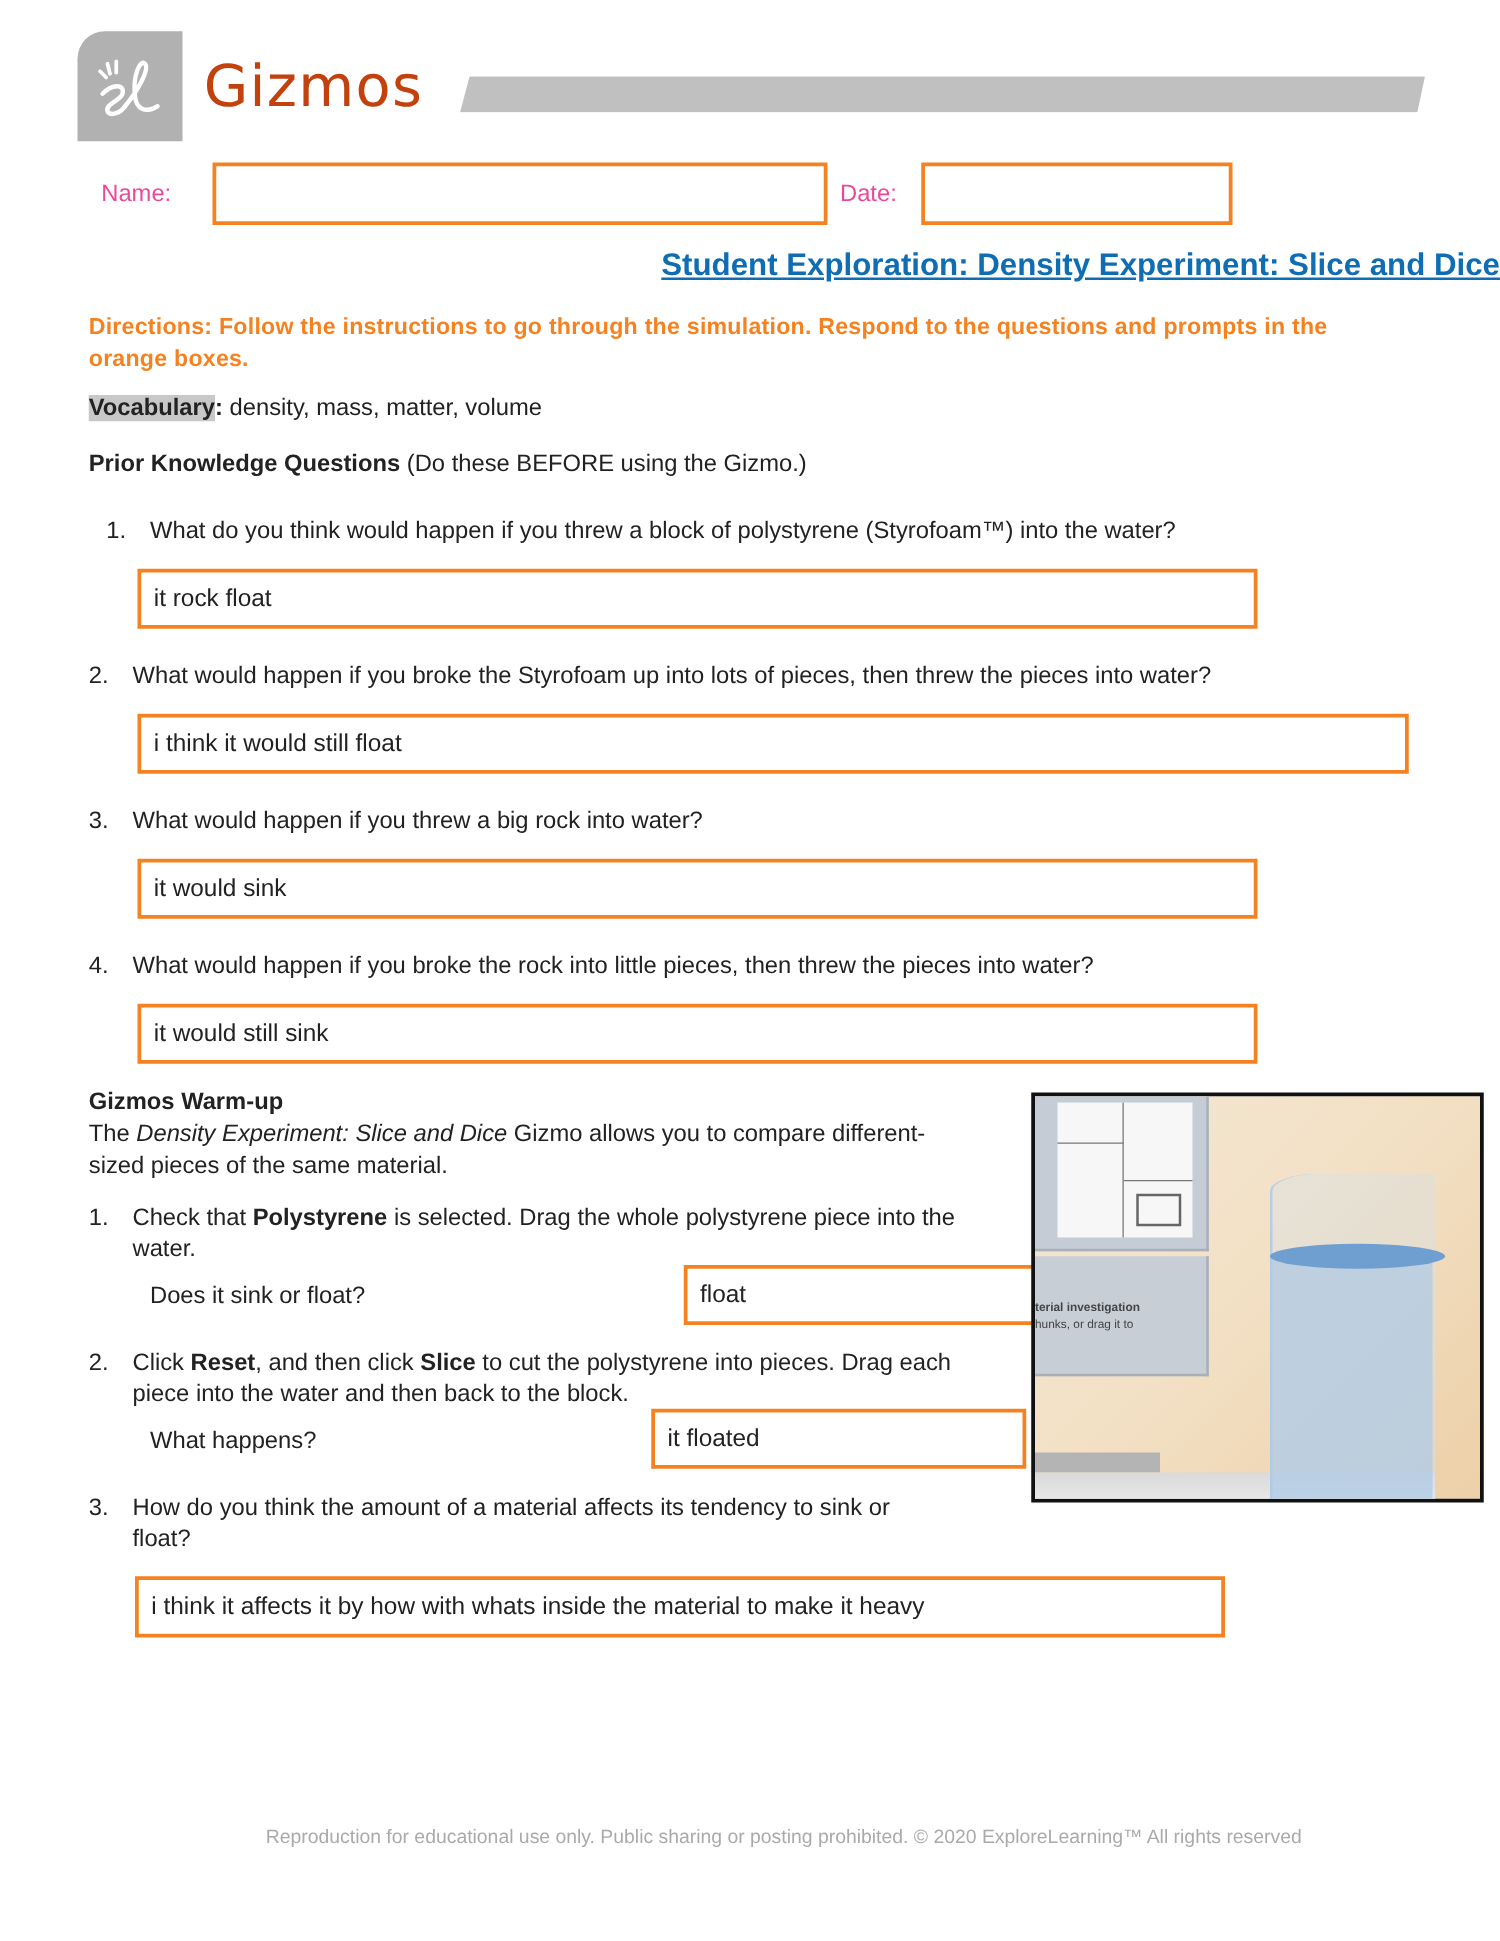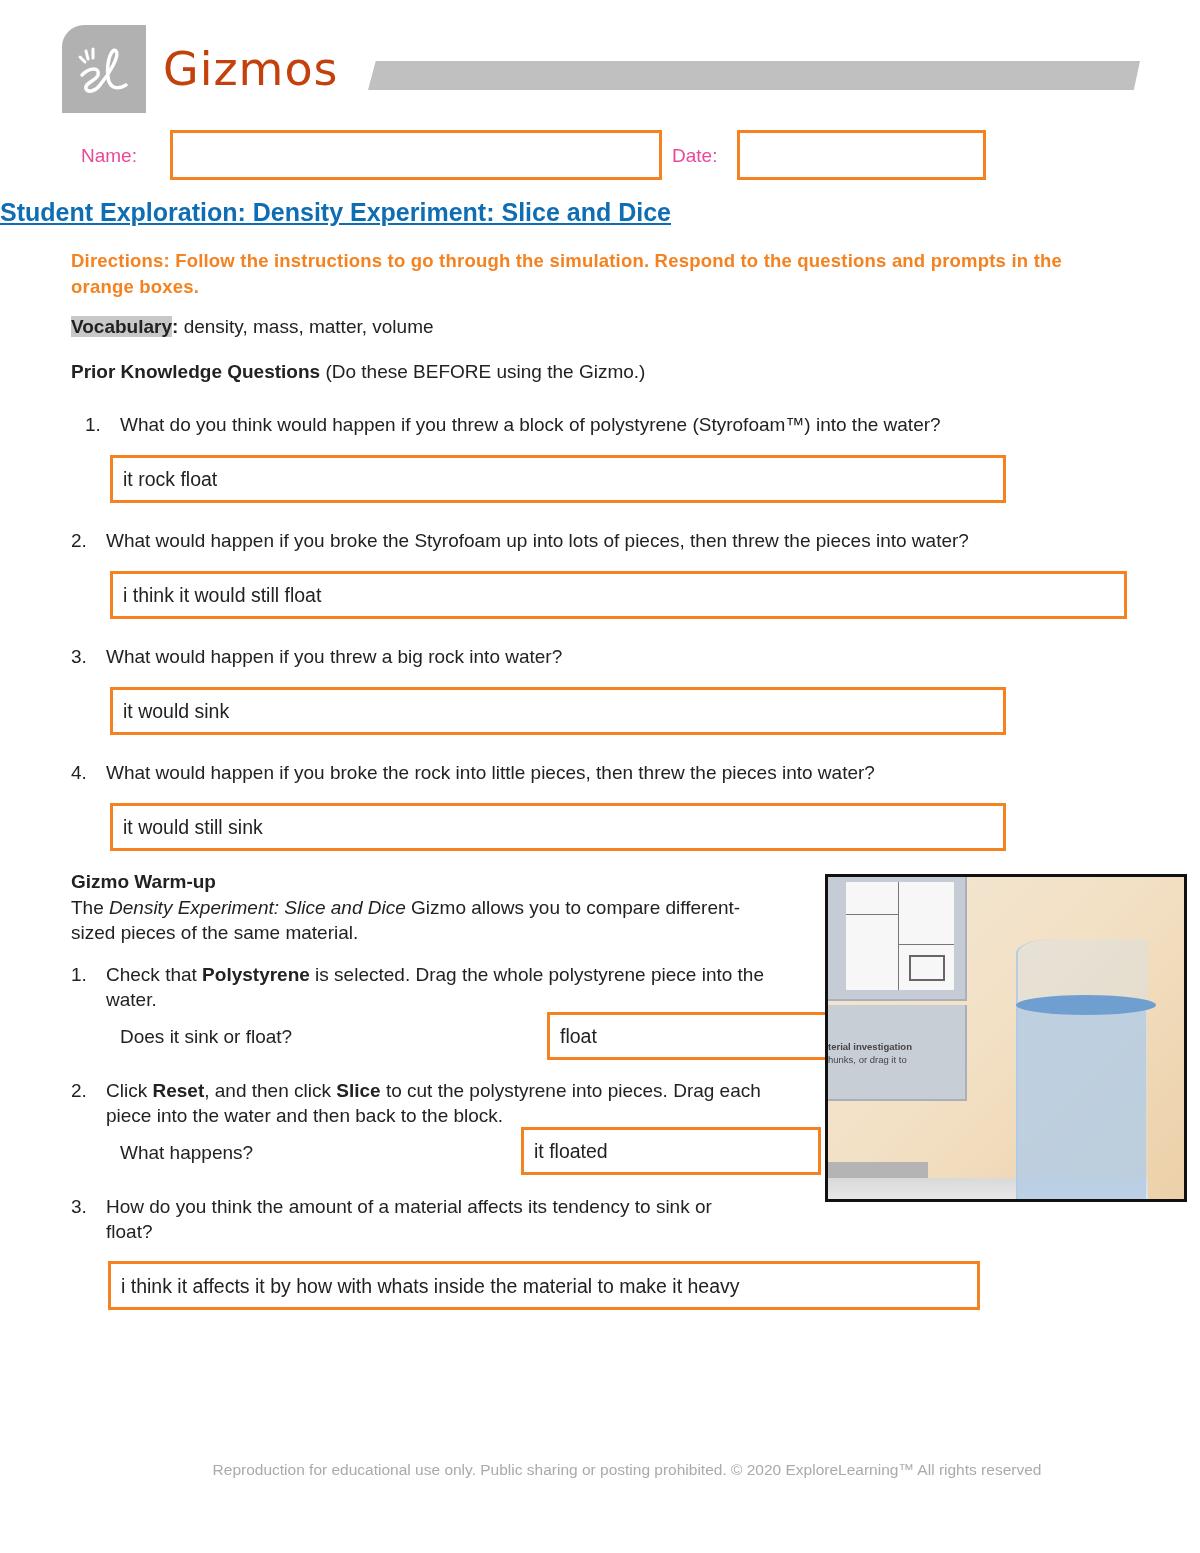--- a/index.html
+++ b/index.html
@@ -10,21 +10,21 @@
                border-top-left-radius: 22px; }
   .logo-tile svg { position: absolute; left: 14px; top: 20px; }
   .brand { left: 163px; top: 46px; font-size: 46px; color: #c2410c; letter-spacing: 1px;
            font-family: "DejaVu Sans", sans-serif; line-height: 1; }
   .header-bar { left: 368px; top: 61px; width: 772px; height: 29px; background: #c0c0c0;
                 clip-path: polygon(1% 0, 100% 0, 99.2% 100%, 0 100%); }
   .lbl { font-size: 19px; color: #ec4899; }
   .obox { border: 3px solid #f58220; box-sizing: border-box; background: #fff; }
   .obox .ans { position: absolute; left: 10px; top: 50%; transform: translateY(-50%);
                font-size: 19.5px; color: #222; white-space: nowrap; }
-  .title { left: 0; width: 1200px; top: 198px; text-align: left; font-size: 25px; font-weight: bold;
+  .title { left: 0; width: 1200px; top: 198px; text-align: right; font-size: 25px; font-weight: bold;
            color: #0f6db3; text-decoration: underline; }
   .directions { left: 71px; top: 248px; width: 1000px; font-size: 18.5px; font-weight: bold;
                 color: #f58220; line-height: 26px; letter-spacing: 0.2px; }
   .vocab { left: 71px; top: 316px; font-size: 19px; }
   .vocab .hl { background: #c8c8c8; font-weight: bold; }
   .prior { left: 71px; top: 361px; font-size: 19px; }
   .q { left: 71px; font-size: 19px; white-space: nowrap; }
   .q .num { display: inline-block; width: 35px; }
   .warm-h { left: 71px; top: 871px; font-size: 19px; font-weight: bold; }
   .warm-p { left: 71px; top: 895px; width: 700px; font-size: 19px; line-height: 25px; }
@@ -94,21 +94,21 @@
   <span class="ans">it would sink</span>
 </div>
 
 <div class="abs q" style="top:762px;">
   <span class="num">4.</span><span>What would happen if you broke the rock into little pieces, then threw the pieces into water?</span>
 </div>
 <div class="abs obox" style="left:110px; top:803px; width:896px; height:48px;">
   <span class="ans">it would still sink</span>
 </div>
 
-<div class="abs warm-h">Gizmo Warm-up</div>
+<div class="abs warm-h">Gizmos Warm-up</div>
 <div class="abs warm-p">
   <span>The </span><i>Density Experiment: Slice and Dice</i><span> Gizmo allows you to compare different-sized pieces of the same material.</span>
 </div>
 
 <div class="abs obox" style="left:547px; top:1012px; width:300px; height:48px;">
   <span class="ans">float</span>
 </div>
 <div class="abs obox" style="left:521px; top:1127px; width:300px; height:48px;">
   <span class="ans">it floated</span>
 </div>

